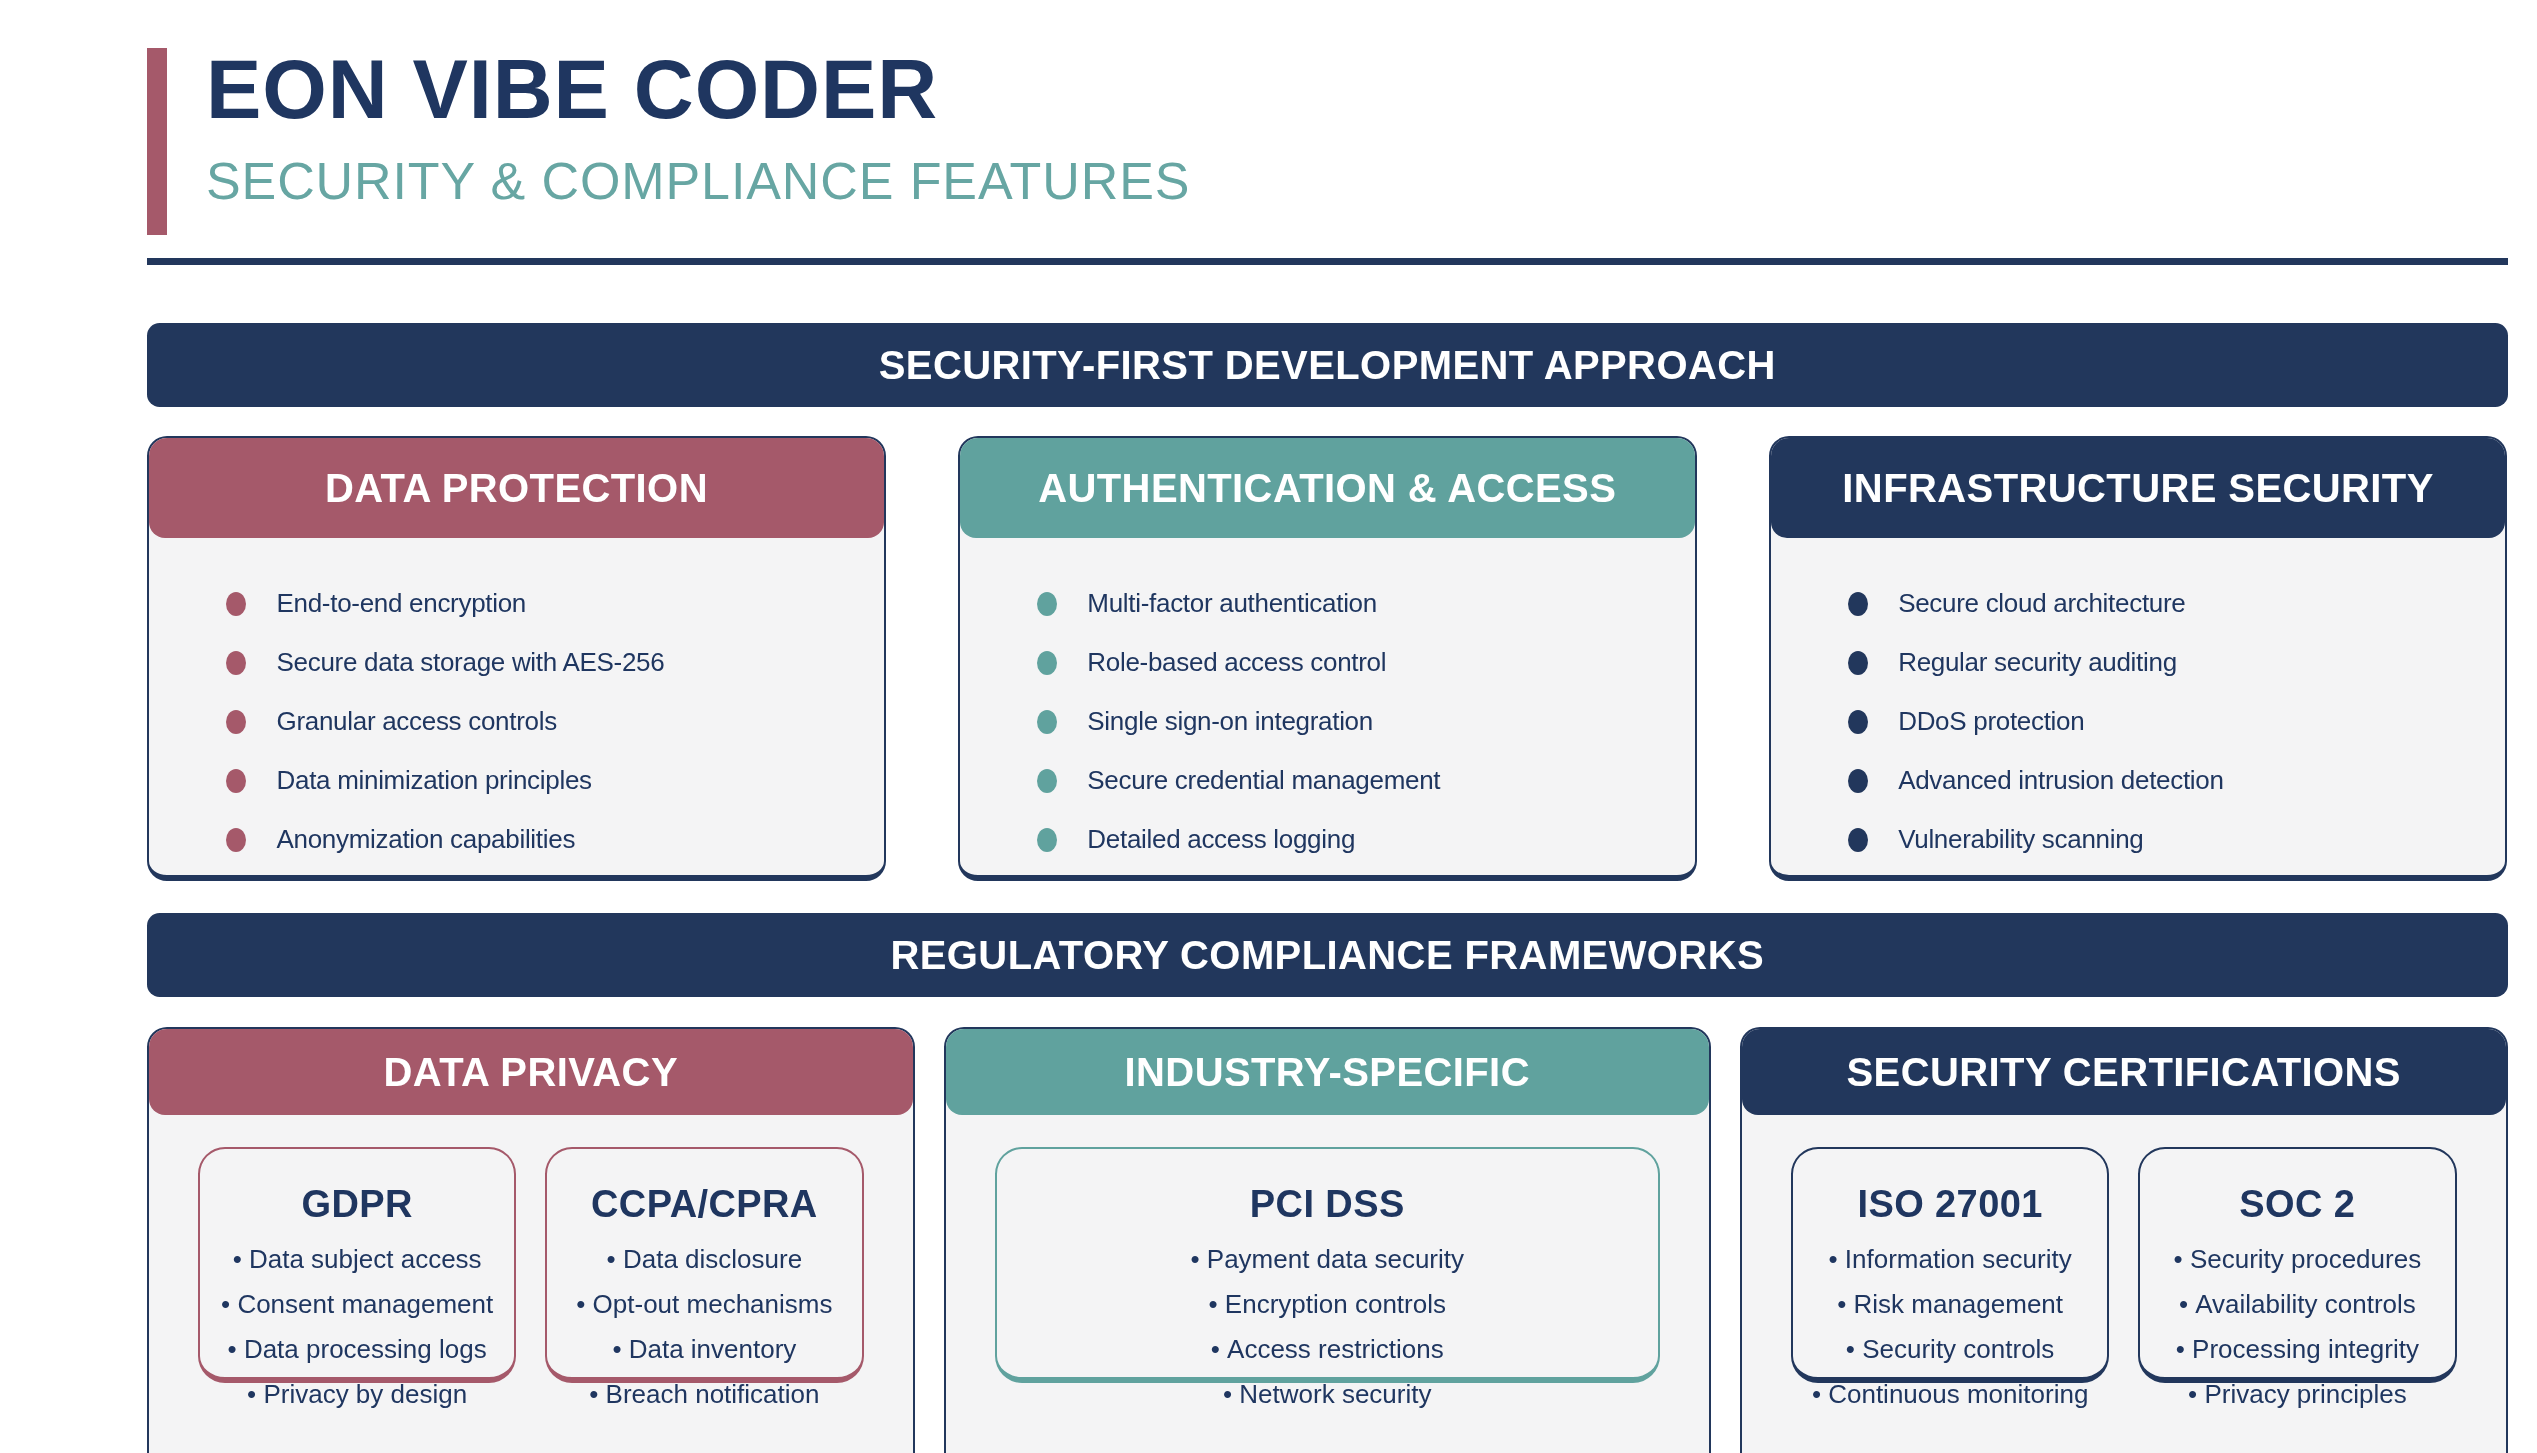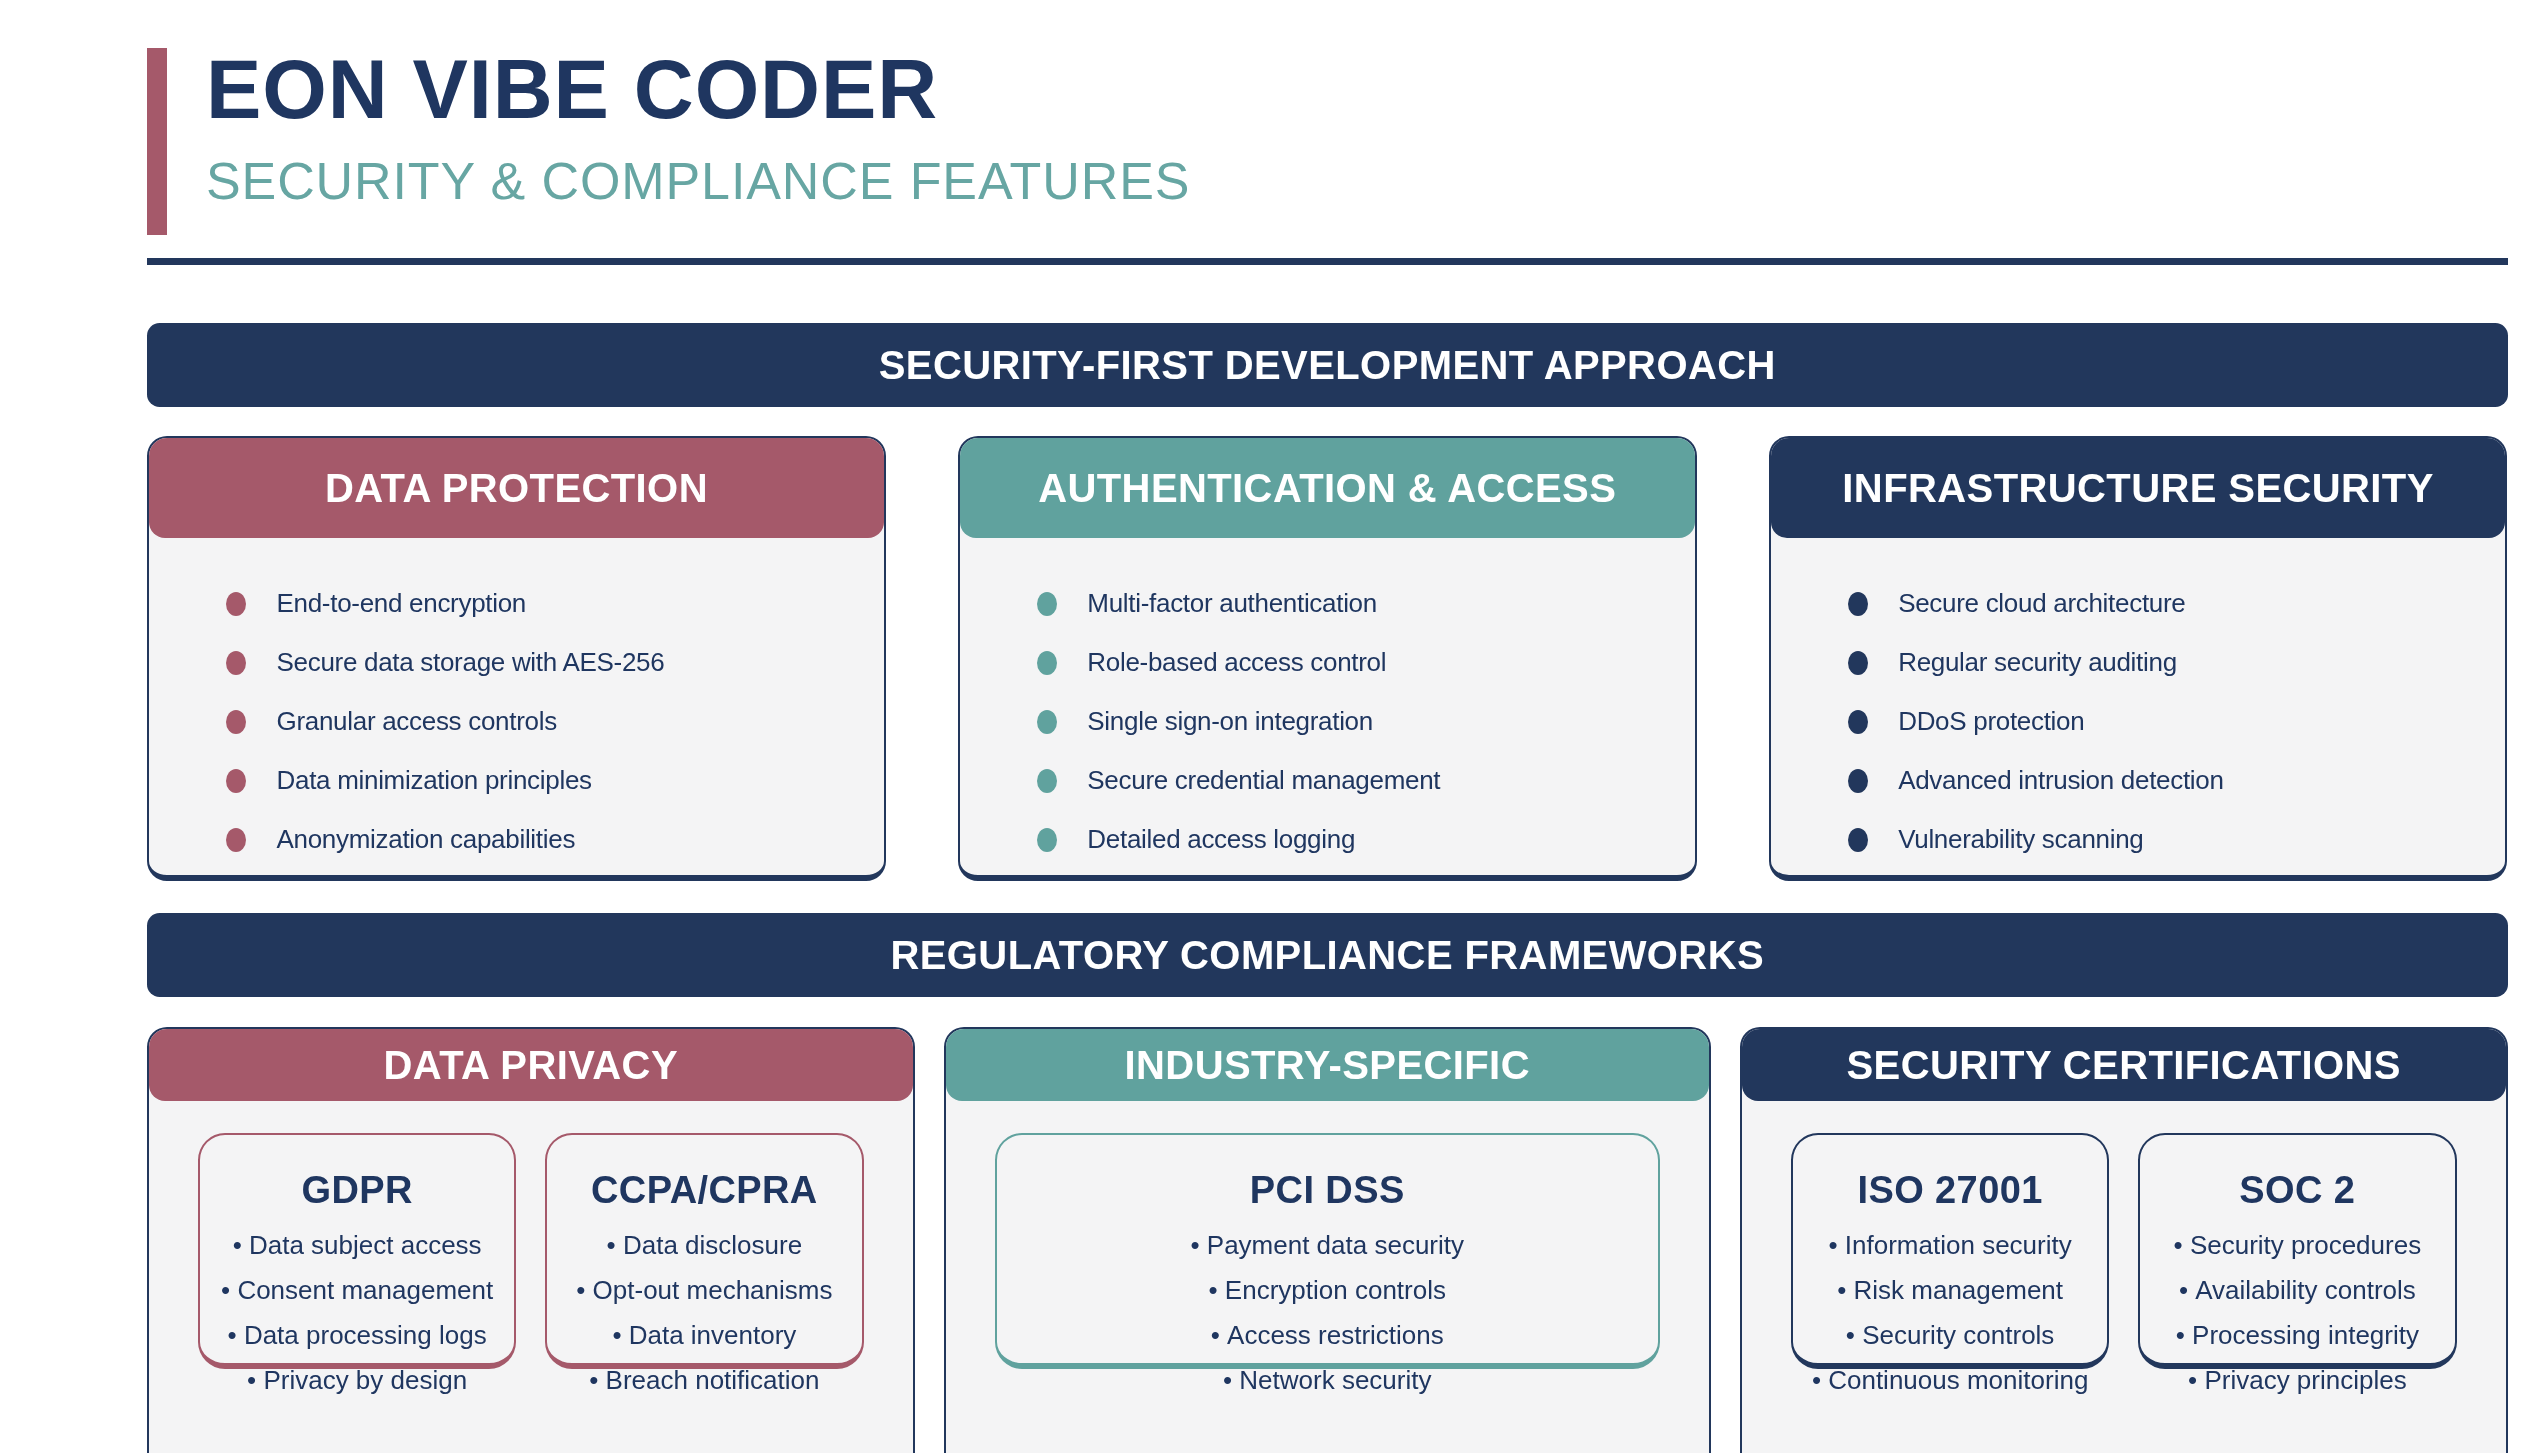--- a/index.html
+++ b/index.html
@@ -52,21 +52,21 @@
     border:2.7px solid var(--navy);border-bottom-width:6.3px;
     border-radius:20px;overflow:hidden;
   }
   .cards-row.row1 .card{height:445px;}
   .cards-row.row2 .card{height:574px;}
   .card-header{
     height:100px;display:flex;align-items:center;justify-content:center;
     color:#fff;font-size:40px;font-weight:bold;letter-spacing:0.4px;
     border-radius:0 0 16px 16px;
   }
-  .row2 .card-header{height:72px;}
+  .row2 .card-header{height:86px;}
   .card-header.maroon{background:var(--maroon);}
   .card-header.teal{background:var(--teal);}
   .card-header.navy{background:var(--navy);}
   
   .bullet-list{padding:36px 27px 0 77px;}
   .bullet-item{display:flex;align-items:center;height:59px;}
   .dot{width:20px;height:24px;border-radius:50%;flex:0 0 auto;}
   .dot.maroon{background:var(--maroon);}
   .dot.teal{background:var(--teal);}
   .dot.navy{background:var(--navy);}

